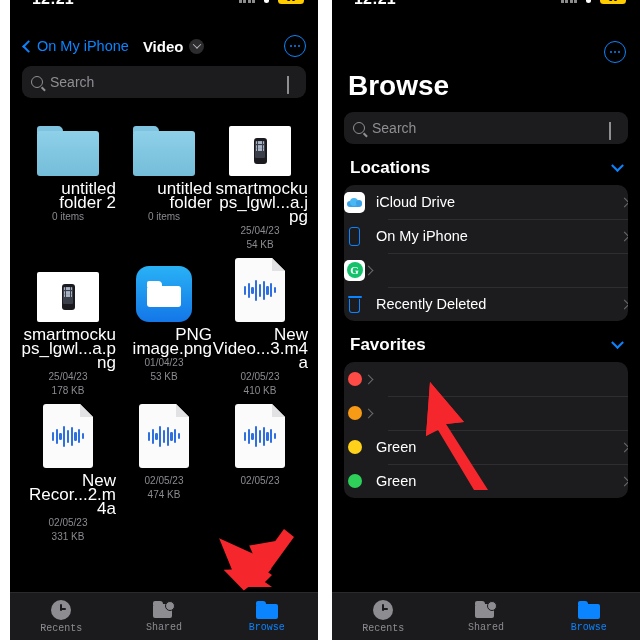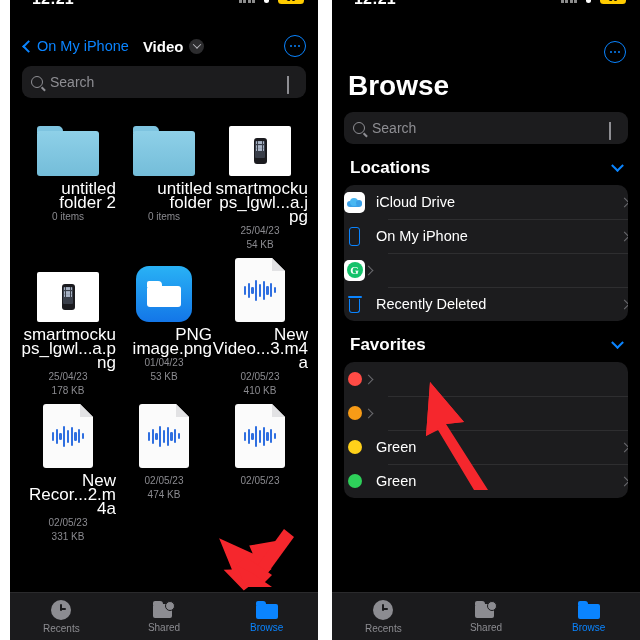--- a/index.html
+++ b/index.html
@@ -201,21 +201,21 @@
   .ic-dl:after{content:"";position:absolute;left:5px;top:7.5px;width:5.5px;height:5.5px;border-right:1.8px solid #0a84ff;border-bottom:1.8px solid #0a84ff;transform:rotate(45deg);}
   .dot { width:14px;height:14px;border-radius:50%; }
 
   
   .tabbar {
     position:absolute;left:0;bottom:0;width:100%;height:48px;
     background:#1b1b1d;display:flex;align-items:center;
     border-top:1px solid #2a2a2c;
   }
   .tab { flex:1;display:flex;flex-direction:column;align-items:center;gap:3px;cursor:pointer; }
-  .tab .tl { font-size:10px;color:#8c8c91; }
+  .tab .tl { font-size:10px;color:#8c8c91;font-family:Liberation Mono, monospace; }
   .tab.active .tl { color:#0a84ff; }
   .ic-clock { width:20px;height:20px;border-radius:50%;background:#8c8c91;position:relative; }
   .ic-clock:before{content:"";position:absolute;left:9px;top:4px;width:2px;height:7px;background:#1b1b1d;border-radius:1px;}
   .ic-clock:after{content:"";position:absolute;left:9px;top:9.5px;width:2px;height:5px;background:#1b1b1d;border-radius:1px;transform:rotate(-90deg);transform-origin:top center;}
   .ic-shared { width:22px;height:18px;position:relative; }
   .ic-shared .t{position:absolute;left:0;top:0;width:10px;height:4px;background:#8c8c91;border-radius:2px 3px 0 0;}
   .ic-shared .b{position:absolute;left:0;top:3px;width:19px;height:14px;background:#8c8c91;border-radius:2px;}
   .ic-shared .p{position:absolute;right:0;top:0px;width:10px;height:10px;border-radius:50%;background:#8c8c91;border:1.8px solid #1b1b1d;}
   .ic-browse { width:22px;height:18px;position:relative; }
   .ic-browse .t{position:absolute;left:0;top:0;width:10px;height:4px;background:#0a84ff;border-radius:2px 3px 0 0;}

